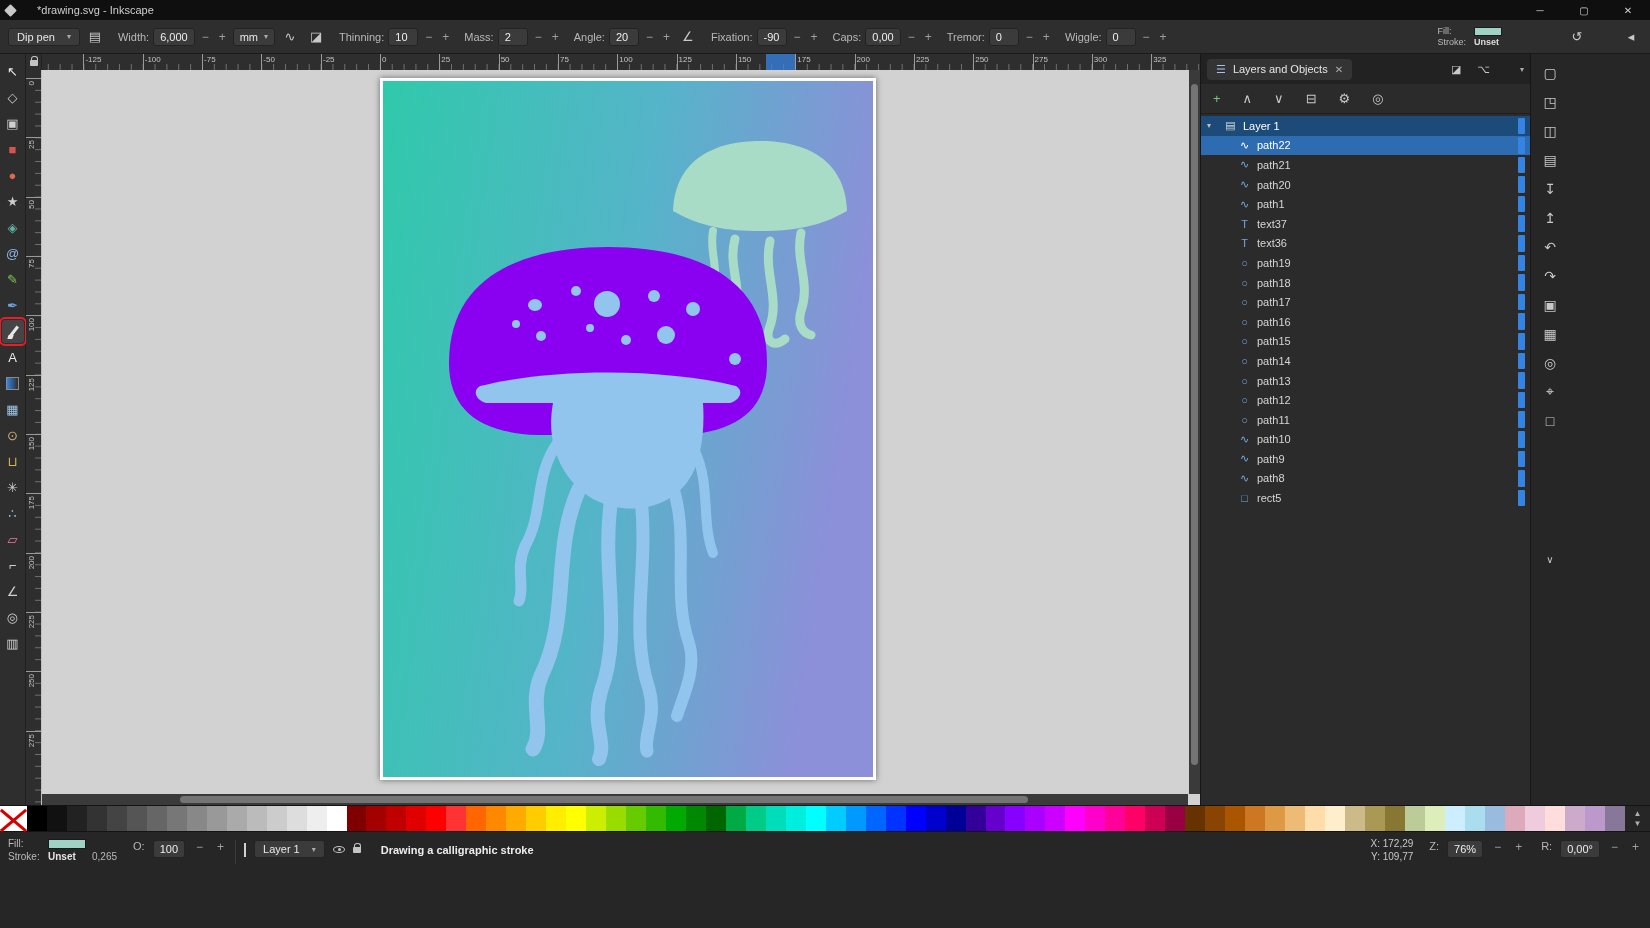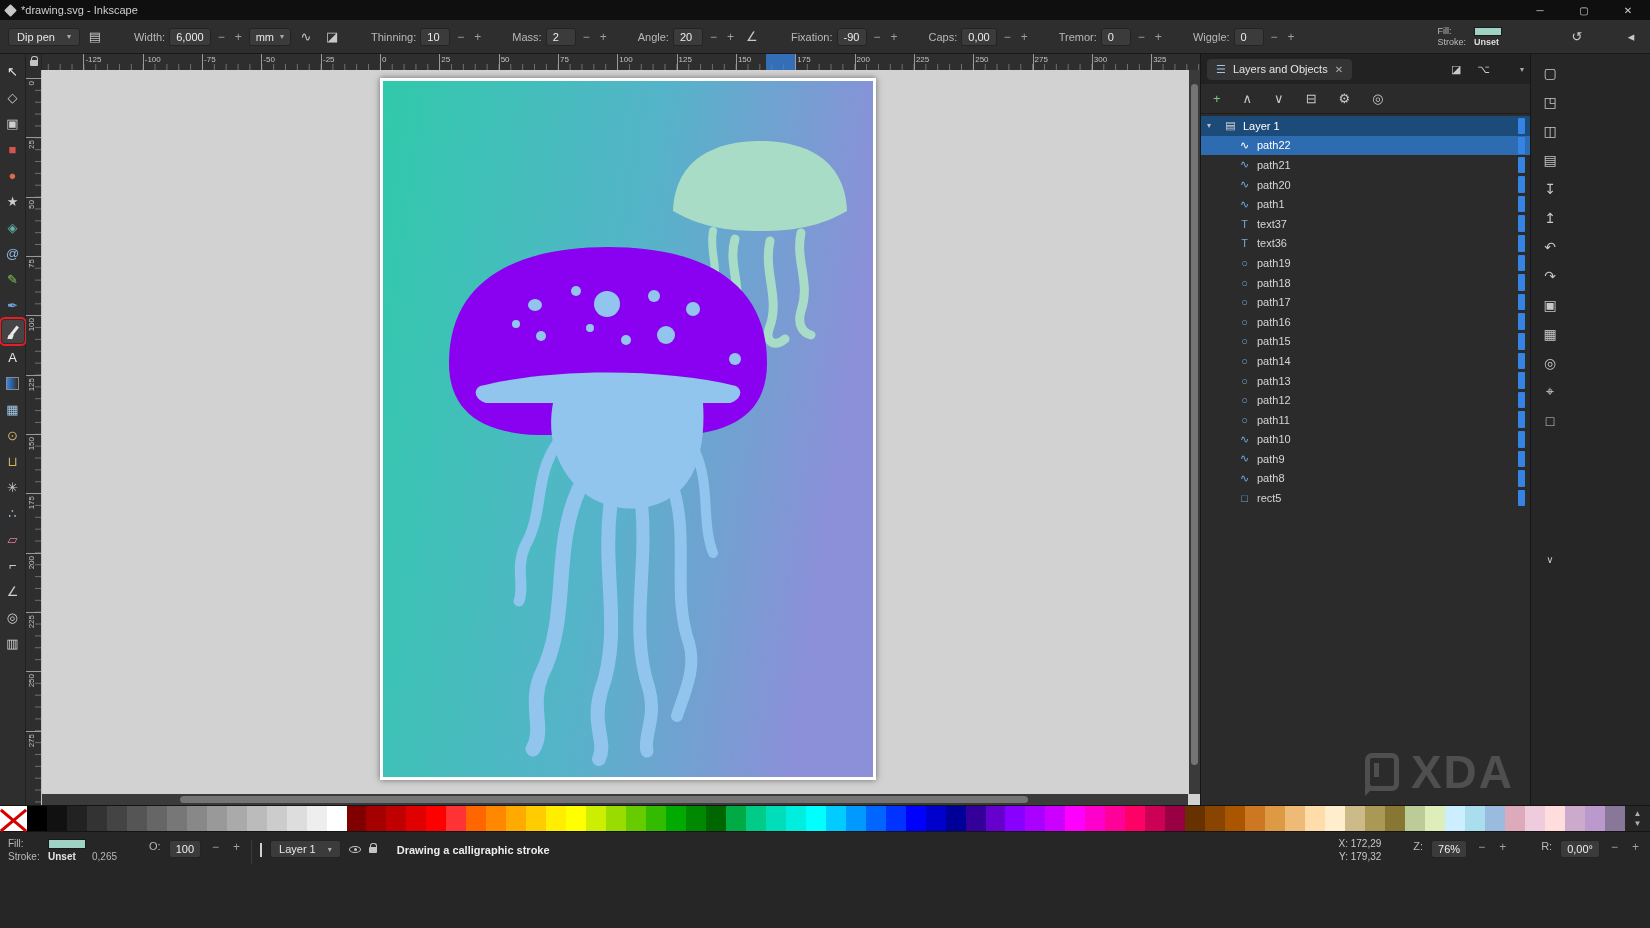--- a/index.html
+++ b/index.html
@@ -1,36 +1,36 @@
 <!DOCTYPE html>
 <html><head>
 <meta charset="utf-8">
 <style>
   *{box-sizing:border-box;margin:0;padding:0;user-select:none}
   html,body{width:1650px;height:928px;overflow:hidden}
   body{font-family:"Liberation Sans",sans-serif;font-size:11px;background:#1e1e1e;color:#d8d8d8}
   .app{display:flex;flex-direction:column;width:1650px;height:928px}
 
   
-  .titlebar{height:20px;background:#0f0f0f;display:flex;align-items:center;padding-left:6px;gap:6px;flex:0 0 auto}
+  .titlebar{height:20px;background:#0f0f0f;display:flex;align-items:center;padding-left:6px;gap:22px;flex:0 0 auto}
   .app-icon{width:9px;height:9px;background:#c8c8c8;transform:rotate(45deg);border-radius:1px}
   .title-text{font-size:11px;color:#cfcfcf}
   .win-btns{margin-left:auto;display:flex;height:100%}
   .win-btn{width:44px;display:flex;align-items:center;justify-content:center;color:#cfcfcf;font-size:10px}
 
   
   .menubar{height:22px;background:#262626;display:flex;align-items:center;padding-left:4px;flex:0 0 auto;border-bottom:1px solid #1a1a1a}
   .menu-item{padding:3px 9px;color:#d8d8d8}
 
   
   .toolbar{height:34px;background:#2e2e2e;display:flex;align-items:center;gap:4px;padding:0 8px;flex:0 0 auto;border-bottom:1px solid #191919}
   .combo{background:#3b3b3b;border:1px solid #232323;border-radius:3px;padding:2px 8px;display:flex;gap:12px;align-items:center;color:#e8e8e8}
   .combo.small{gap:6px;padding:2px 6px}
   .caret{font-size:8px;color:#aaa}
-  .tb-label{color:#b8b8b8;margin-left:24px;white-space:nowrap}
+  .tb-label{color:#b8b8b8;margin-left:8px;white-space:nowrap}
   .num-input{background:#3b3b3b;border:1px solid #232323;border-radius:3px;padding:2px 6px;min-width:40px;color:#eee;white-space:nowrap}
   .num-input.w-sm{min-width:30px}
   .spin{color:#9f9f9f;padding:0 3px;font-size:12px}
   .icon-btn{width:22px;text-align:center;color:#c8c8c8;font-size:13px}
   .fillstroke{margin-left:auto;display:grid;grid-template-columns:auto auto;gap:1px 8px;font-size:9px;align-items:center;color:#bbb}
   .fs-swatch{width:28px;height:9px;border:1px solid #1c1c1c}
   .fs-unset{font-weight:bold;color:#ddd;font-size:9px}
 
   
   .main{flex:0 0 751px;display:flex;min-height:0;position:relative}
@@ -548,24 +548,20 @@
             <span>path8</span>
             <span class="chip" style="background: rgb(53, 132, 228);"></span>
           </div>
           <div class="lrow child">
             <span class="expander"></span>
             <span class="obj-icon">□</span>
             <span>rect5</span>
             <span class="chip" style="background: rgb(53, 132, 228);"></span>
           </div>
         </div>
-      <div class="xda">
-        <div class="xda-logo"></div>
-        <div class="xda-text">XDA</div>
-      </div>
     </div>
 
     <div class="commands">
         <div class="cmd">▢</div>
         <div class="cmd">◳</div>
         <div class="cmd">◫</div>
         <div class="cmd">▤</div>
         <div class="cmd">↧</div>
         <div class="cmd">↥</div>
         <div class="cmd">↶</div>
@@ -684,21 +680,21 @@
     <span class="layer-chip"></span>
     <div class="combo">
       <span>Layer 1</span>
       <span class="caret">▾</span>
     </div>
     <span class="eye"></span>
     <span class="lockicon"></span>
     <span class="status-msg">Drawing a calligraphic stroke</span>
     <div class="xy">
       <div><span>X:</span> <span>172,29</span></div>
-      <div><span>Y:</span> <span>179,32</span></div>
+      <div><span>Y:</span> <span>109,77</span></div>
     </div>
     <span class="tb-label">Z:</span>
     <span class="num-input w-sm">76%</span>
     <span class="spin">−</span>
     <span class="spin">+</span>
     <span class="tb-label">R:</span>
     <span class="num-input w-sm">0,00°</span>
     <span class="spin">−</span>
     <span class="spin">+</span>
   </div>

